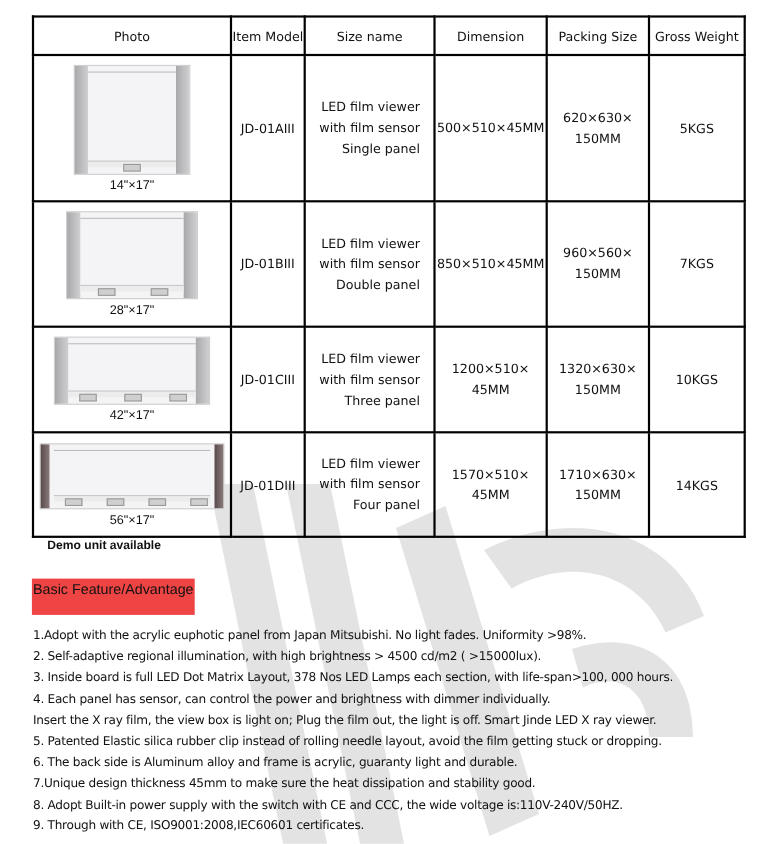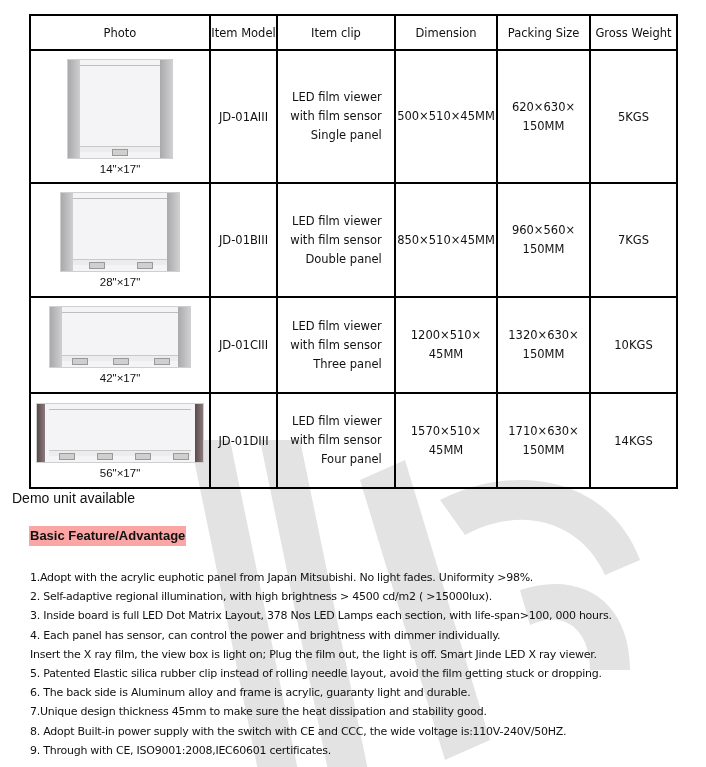--- a/index.html
+++ b/index.html
@@ -38,26 +38,26 @@
     .viewer .side.r { right: 0; }
     .viewer .bar { position: absolute; left: 12px; right: 12px; bottom: 6px; height: 5px; border-top: 1px solid #c8c8c8; background: #ececec; }
     .viewer .topline { position: absolute; left: 12px; right: 12px; top: 5px; border-top: 1px solid #bdbdbd; }
     .viewer .sw { position: absolute; bottom: 2px; width: 14px; height: 5px; background: #cfcfcf; border: 1px solid #999; }
     .viewer.dark .side { background: linear-gradient(90deg,#5a4a4c,#8a7a7c); width: 8px; }
     .v1 { width: 104px; height: 98px; }
     .v2 { width: 118px; height: 78px; }
     .v3 { width: 140px; height: 60px; }
     .v4 { width: 166px; height: 58px; }
     .demo {
-      position: absolute; left: 12px; top: 490px; font-family: "Liberation Sans", sans-serif;
-      font-weight: normal; font-size: 14px;
+      position: absolute; left: 43px; top: 490px; font-family: "Liberation Sans", sans-serif;
+      font-weight: bold; font-size: 11px;
     }
     .feature-head {
-      position: absolute; left: 29px; top: 526px; background: #fca5a5; color: #111;
-      font-family: "Liberation Sans", sans-serif; font-weight: bold; font-size: 13px; padding: 2px 1px 3px 1px;
+      position: absolute; left: 29px; top: 526px; background: #ef4444; color: #111;
+      font-family: "Liberation Sans", sans-serif; font-weight: normal; font-size: 13px; padding: 2px 1px 16px 1px;
     }
     .features { position: absolute; left: 30px; top: 568px; font-family: "DejaVu Sans", sans-serif; font-size: 11px; letter-spacing: -0.25px; }
     .features .line { height: 19.2px; line-height: 19.2px; white-space: nowrap; }
   </style>
 </head>
 <body>
 
 <svg class="watermark" viewBox="0 0 460 340">
   <g fill="#e3e3e3">
     <polygon points="0,0 40,0 110,340 70,340"></polygon>
@@ -67,21 +67,21 @@
     <path d="M330,150 C390,130 440,160 440,230 L400,230 C400,185 370,170 340,185 Z"></path>
   </g>
 </svg>
 
 <div class="content">
   <table class="spec">
     <thead>
       <tr>
         <th class="c-photo">Photo</th>
         <th class="c-model">Item Model</th>
-        <th class="c-name">Item clip</th>
+        <th class="c-name">Size name</th>
         <th class="c-dim">Dimension</th>
         <th class="c-pack">Packing Size</th>
         <th class="c-wt">Gross Weight</th>
       </tr>
     </thead>
     <tbody>
       <tr class="r1">
         <td class="photo-cell">
           <div class="viewer v1">
             <div class="side l"></div>

